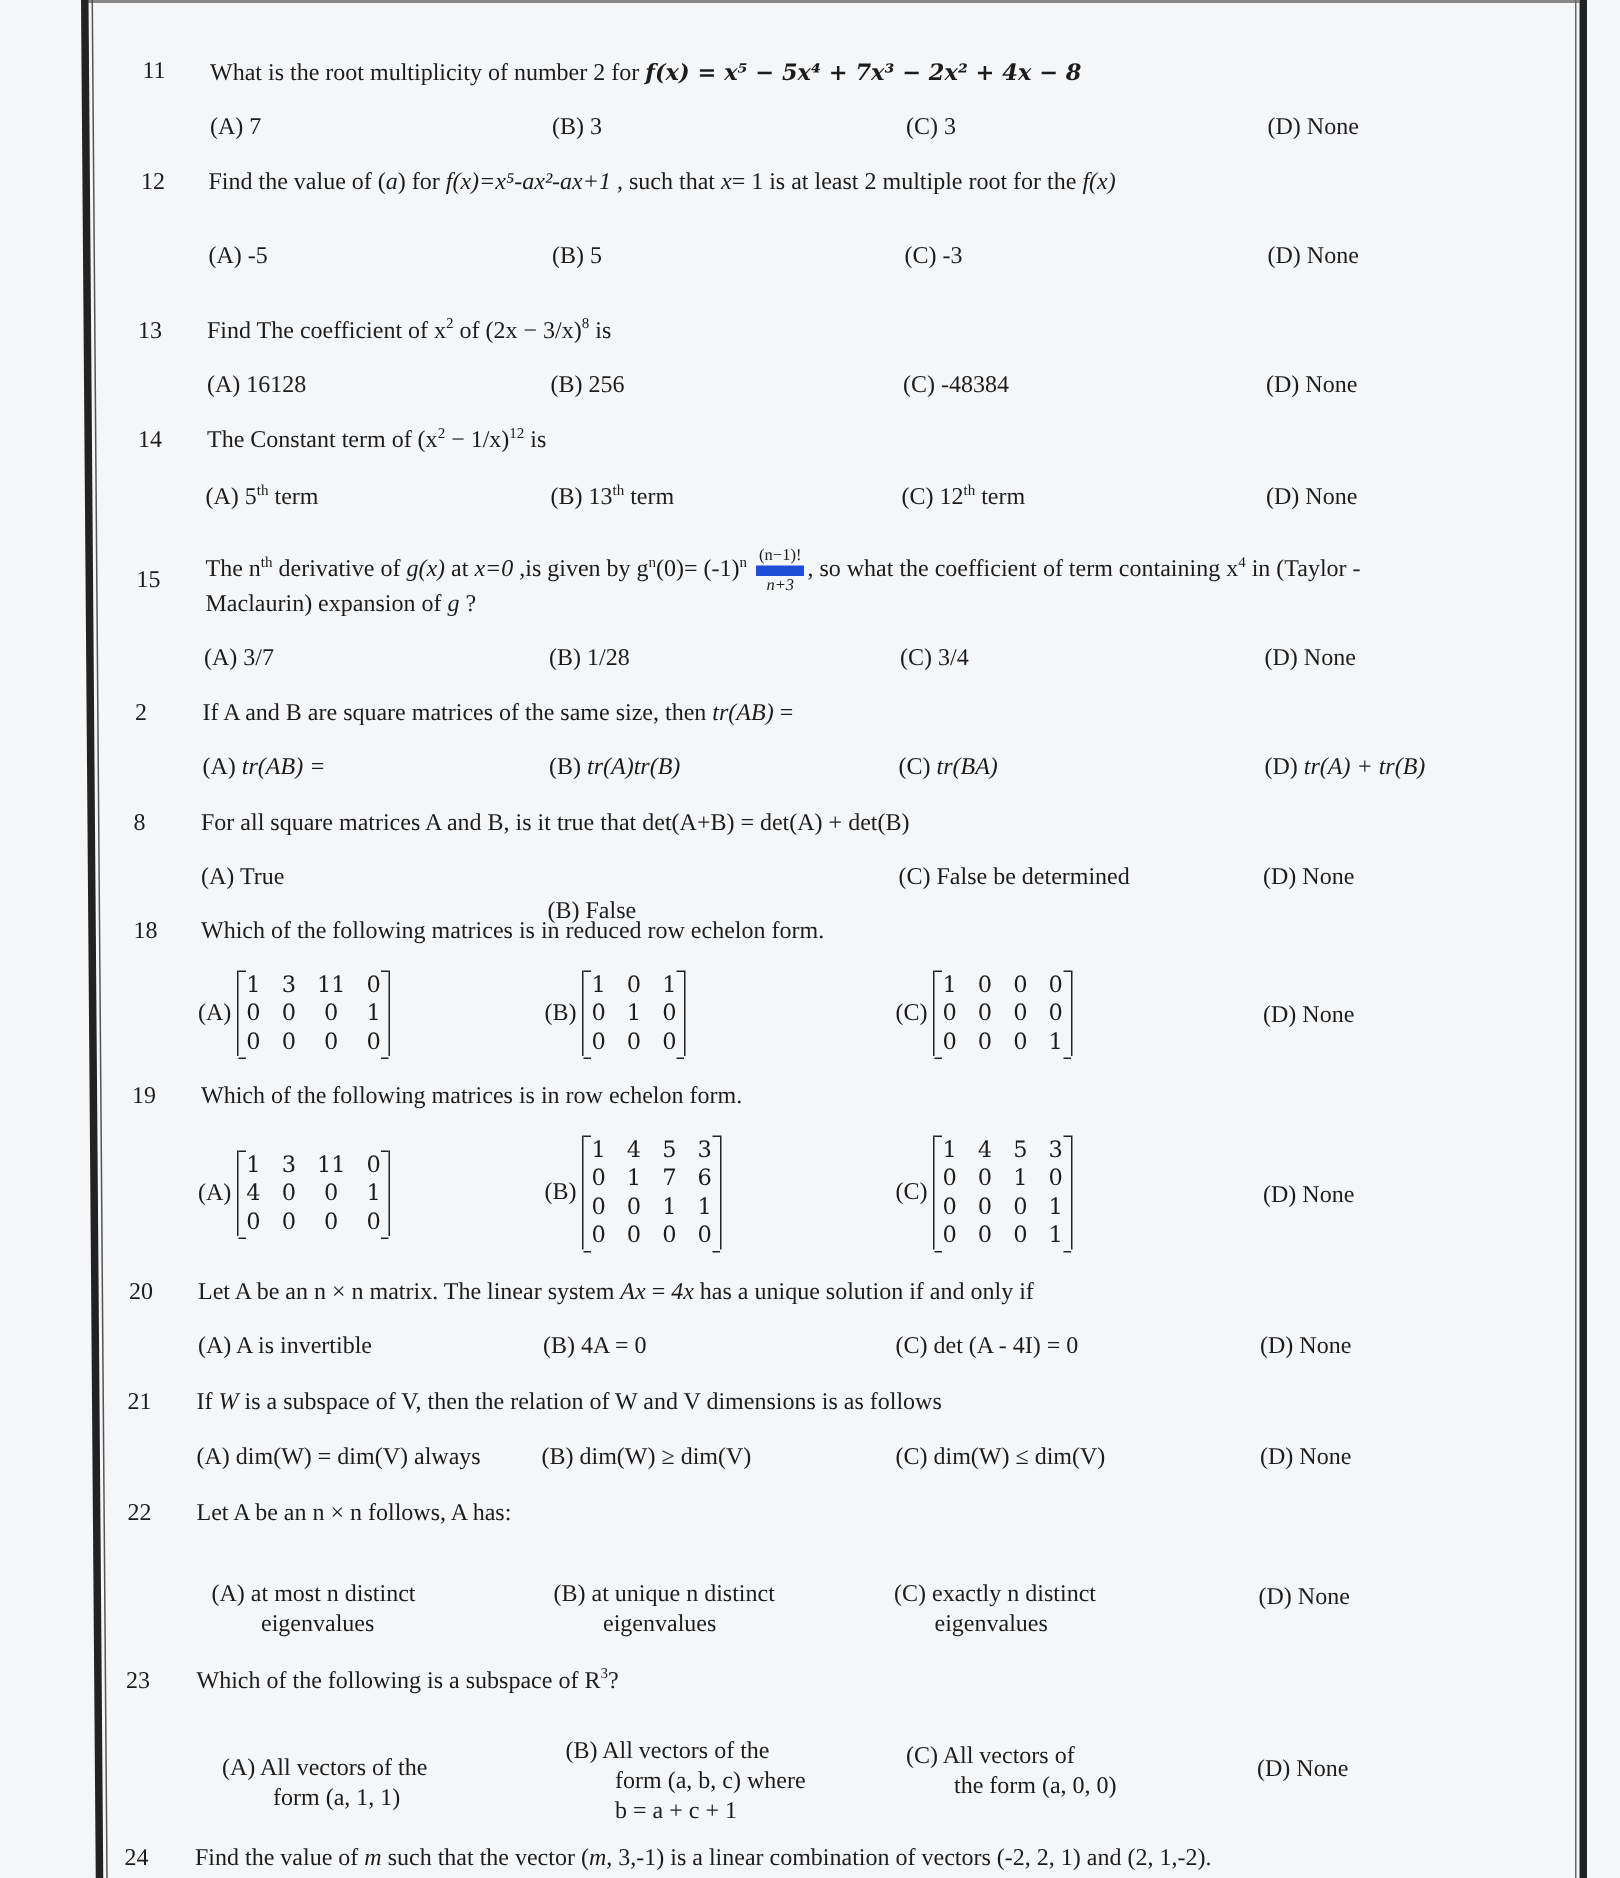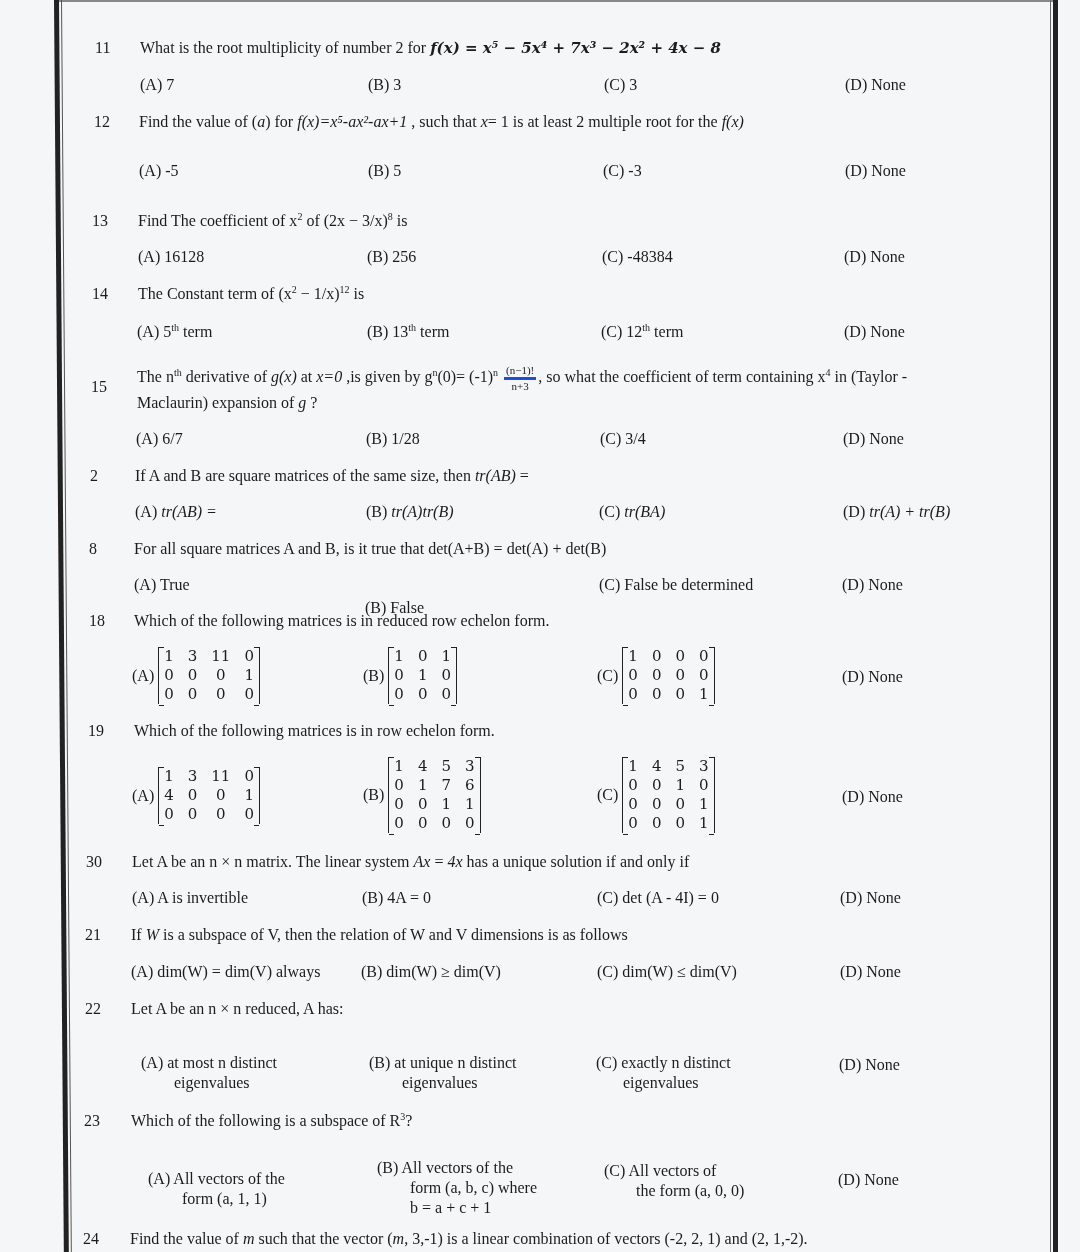--- a/index.html
+++ b/index.html
@@ -31,22 +31,22 @@
   }
   .border-top {
     position: absolute; left: 58px; top: 0; width: 995px; height: 2px; background: #888;
   }
   .abs { position: absolute; white-space: nowrap; font-size: 16px; line-height: 20px; }
   .num { font-size: 16px; }
   .it { font-style: italic; }
   .bmath { font-weight: bold; font-style: italic; font-family: "DejaVu Serif", serif; font-size: 15px; }
   sup { font-size: 10px; line-height: 0; vertical-align: super; }
   .frac { display: inline-block; vertical-align: middle; text-align: center; font-size: 11px; line-height: 13px; margin: 0 2px; }
-  .frac .top { display: block; border-bottom: 3px solid #1d4ed8; padding: 0 2px; }
-  .frac .bot { display: block; padding: 0 2px; }
+  .frac .top { display: block; border-bottom: 7px solid #1d4ed8; padding: 0 2px; }
+  .frac .bot { display: block; padding: 0 2px; font-style: italic; }
   .matrix { position: absolute; display: flex; align-items: center; font-family: "DejaVu Serif", serif; font-size: 15px; }
   .matrix .label { font-family: "Liberation Serif", serif; font-size: 16px; margin-right: 4px; }
   .mat {
     display: grid; position: relative; padding: 0 5px; column-gap: 14px; row-gap: 0;
     border-left: 1.5px solid #222; border-right: 1.5px solid #222;
     line-height: 19px; text-align: center;
   }
   .mat::before, .mat::after { content: ""; position: absolute; width: 5px; height: 100%; top: 0; border-top: 1.5px solid #222; border-bottom: 1.5px solid #222; }
   .mat::before { left: 0; }
   .mat::after { right: 0; }
@@ -94,21 +94,21 @@
     <span class="abs" style="left:137px;top:322px"><span>(A) 5</span><sup>th</sup><span> term</span></span>
     <span class="abs" style="left:367px;top:322px"><span>(B) 13</span><sup>th</sup><span> term</span></span>
     <span class="abs" style="left:601px;top:322px"><span>(C) 12</span><sup>th</sup><span> term</span></span>
     <span class="abs" style="left:844px;top:322px"><span>(D) None</span></span>
   </div>
 
   <div>
     <span class="abs num" style="left:91px;top:377px">15</span>
     <span class="abs" style="left:137px;top:364px;line-height:26px"><span>The n</span><sup>th</sup><span> derivative of </span><span class="it">g(x)</span><span> at </span><span class="it">x=0</span><span> ,is given by g</span><sup>n</sup><span>(0)= (-1)</span><sup>n</sup>&nbsp;<span class="frac"><span class="top">(n−1)!</span><span class="bot">n+3</span></span><span>, so what the coefficient of term containing x</span><sup>4</sup><span> in (Taylor -</span></span>
     <span class="abs" style="left:137px;top:393px"><span>Maclaurin) expansion of </span><span class="it">g</span><span> ?</span></span>
-    <span class="abs" style="left:136px;top:429px">(A) 6/7</span>
+    <span class="abs" style="left:136px;top:429px">(A) 3/7</span>
     <span class="abs" style="left:366px;top:429px">(B) 1/28</span>
     <span class="abs" style="left:600px;top:429px">(C) 3/4</span>
     <span class="abs" style="left:843px;top:429px">(D) None</span>
   </div>
 
   <div>
     <span class="abs num" style="left:90px;top:466px">2</span>
     <span class="abs" style="left:135px;top:466px"><span>If A and B are square matrices of the same size, then </span><span class="it">tr(AB)</span><span> =</span></span>
     <span class="abs" style="left:135px;top:502px"><span>(A) </span><span class="it">tr(AB) =</span></span>
     <span class="abs" style="left:366px;top:502px"><span>(B)  </span><span class="it">tr(A)tr(B)</span></span>
@@ -246,40 +246,40 @@
           <span>0</span>
           <span>0</span>
           <span>1</span>
       </div>
     </div>
 
     <span class="abs" style="left:842px;top:787px">(D) None</span>
   </div>
 
   <div>
-    <span class="abs num" style="left:86px;top:852px">30</span>
+    <span class="abs num" style="left:86px;top:852px">20</span>
     <span class="abs" style="left:132px;top:852px"><span>Let A be an n × n matrix. The linear system </span><span class="it">Ax</span><span> = </span><span class="it">4x</span><span> has a unique solution if and only if</span></span>
     <span class="abs" style="left:132px;top:888px">(A) A is invertible</span>
     <span class="abs" style="left:362px;top:888px">(B) 4A = 0</span>
     <span class="abs" style="left:597px;top:888px">(C) det (A - 4I) = 0</span>
     <span class="abs" style="left:840px;top:888px">(D) None</span>
   </div>
 
   <div>
     <span class="abs num" style="left:85px;top:925px">21</span>
     <span class="abs" style="left:131px;top:925px"><span>If </span><span class="it">W</span><span> is a subspace of V, then the relation of W and V dimensions is as follows</span></span>
     <span class="abs" style="left:131px;top:962px">(A) dim(W) = dim(V) always</span>
     <span class="abs" style="left:361px;top:962px">(B)   dim(W) ≥ dim(V)</span>
     <span class="abs" style="left:597px;top:962px">(C) dim(W) ≤ dim(V)</span>
     <span class="abs" style="left:840px;top:962px">(D) None</span>
   </div>
 
   <div>
     <span class="abs num" style="left:85px;top:999px">22</span>
-    <span class="abs" style="left:131px;top:999px">Let A be an n × n reduced, A has:</span>
+    <span class="abs" style="left:131px;top:999px">Let A be an n × n follows, A has:</span>
     <div class="abs" style="left:141px;top:1053px">
       <span>(A)</span>
       <span>at most n distinct</span><br>
       <span style="padding-left:33px">eigenvalues</span>
     </div>
     <div class="abs" style="left:369px;top:1053px">
       <span>(B)</span>
       <span>at unique n distinct</span><br>
       <span style="padding-left:33px">eigenvalues</span>
     </div>

